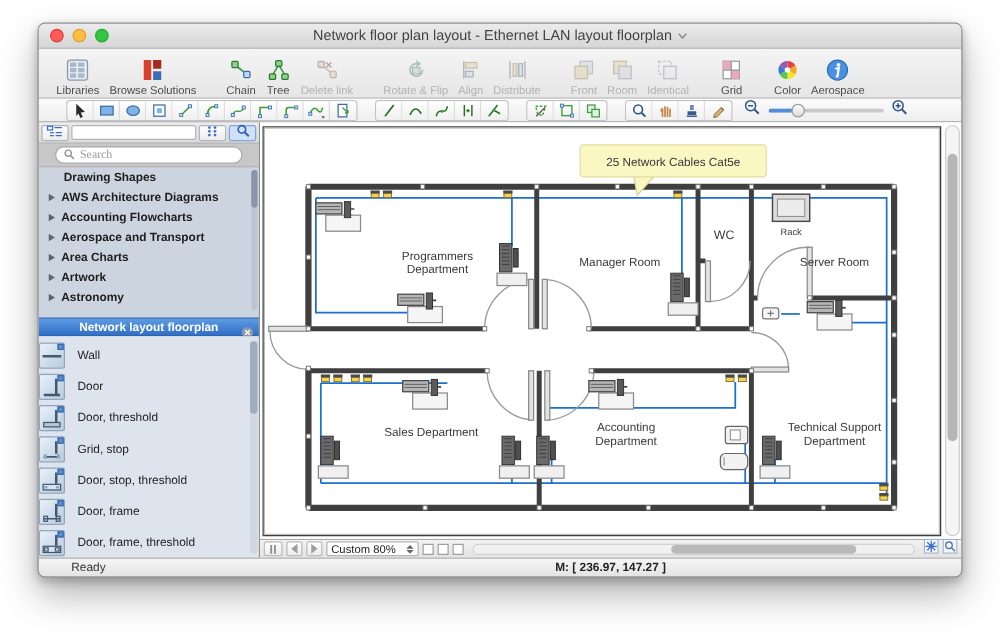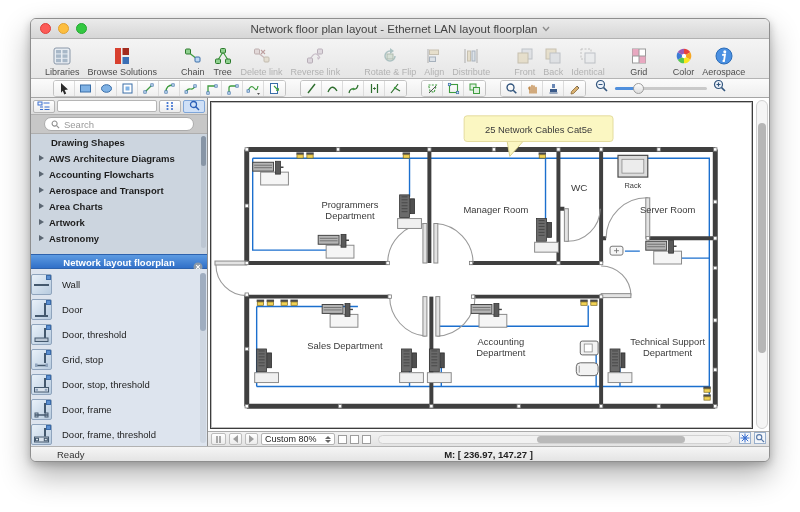--- a/index.html
+++ b/index.html
@@ -50,21 +50,21 @@
     border-bottom:1px solid #b0b0b0; display:flex; align-items:center; padding:1px 2px; gap:2px;}
   .sb-tbtn { width:22px; height:13px; border:1px solid #b5b5b5; border-radius:2px;
     background:linear-gradient(#fff,#ececec); display:flex; align-items:center; justify-content:center;}
   .sb-tbtn.active { background:#cfe0f7; border-color:#7fa6d9; }
   .sb-tfield { flex:1; height:12px; background:#fff; border:1px solid #b5b5b5; border-radius:2px; }
   .sb-search { height:19px; flex:0 0 19px; background:#c7c7c7; border-bottom:1px solid #aeaeae;
     display:flex; align-items:center; justify-content:center; }
   .searchbox { width:150px; height:14px; background:#fff; border:1px solid #ababab; border-radius:8px;
     display:flex; align-items:center; padding:0 6px; gap:4px; }
   .searchbox input { border:none; outline:none; width:100%; font-size:9.5px; color:#444;
-    font-family:Liberation Sans, sans-serif; background:transparent; }
+    font-family:Liberation Serif, serif; background:transparent; }
   .searchbox input::placeholder { color:#9a9a9a; }
   .cats { height:120px; flex:0 0 120px; overflow:hidden; position:relative; background:#ccd5df; }
   .cat-row { height:16px; display:flex; align-items:center; padding-left:8px; gap:5px; }
   .cat-row .disc { width:0; height:0; border-left:5px solid #5b6672; border-top:3.5px solid transparent;
     border-bottom:3.5px solid transparent; }
   .cat-row .clabel { font-size:9.5px; font-weight:700; color:#1d1d1d; white-space:nowrap; }
   .cat-row.header { padding-left:20px; }
   .cats-scroll { position:absolute; right:1px; top:2px; width:5px; height:112px; background:#bcc6d2; border-radius:3px;}
   .cats-thumb { position:absolute; right:1px; top:2px; width:5px; height:30px; background:#8795a6; border-radius:3px;}
   .sb-section { height:15px; flex:0 0 15px; background:linear-gradient(#5d9be2,#3170c8);
@@ -184,31 +184,20 @@
       <div class="ticon">
           <svg width="20" height="20" viewBox="0 0 20 20">
             <path d="M5,6 L14,13" stroke="#c06a6a" stroke-width="1.2"></path>
             <rect x="2.5" y="3" width="5" height="5" rx="1" fill="#e8b8b8" stroke="#a05555"></rect>
             <rect x="12" y="11" width="5" height="5" rx="1" fill="#e8c890" stroke="#a08040"></rect>
             <path d="M9,4 L13,8 M13,4 L9,8" stroke="#c03030" stroke-width="1.1"></path>
           </svg>
         </div>
       <div class="tlabel">Delete link</div>
     </div>
-    <div class="tb-item disabled">
-      <div class="ticon">
-          <svg width="20" height="20" viewBox="0 0 20 20">
-            <path d="M5,14 Q10,3 15,12" stroke="#b07ab0" stroke-width="1.2" fill="none"></path>
-            <path d="M15,12 l-3,-1 l1,3 z" fill="#b07ab0"></path>
-            <rect x="2.5" y="12" width="5" height="5" rx="1" fill="#d8b8d8" stroke="#8a5a8a"></rect>
-            <rect x="12.5" y="3" width="5" height="5" rx="1" fill="#d8b8d8" stroke="#8a5a8a"></rect>
-          </svg>
-        </div>
-      <div class="tlabel">Reverse link</div>
-    </div>
     <div class="tb-gap"></div>
     <div class="tb-item disabled">
       <div class="ticon">
           <svg width="20" height="20" viewBox="0 0 20 20">
             <path d="M15,10 A5,5 0 1 1 10,5" stroke="#2e9a9a" stroke-width="1.5" fill="none"></path>
             <path d="M10,2 l0,6 l4,-3 z" fill="#2e9a9a"></path>
             <rect x="7" y="8" width="6" height="5" fill="#a8d8a8" stroke="#4a8a4a"></rect>
           </svg>
         </div>
       <div class="tlabel">Rotate &amp; Flip</div>
@@ -243,21 +232,21 @@
         </div>
       <div class="tlabel">Front</div>
     </div>
     <div class="tb-item disabled">
       <div class="ticon">
           <svg width="20" height="20" viewBox="0 0 20 20">
             <rect x="3" y="3" width="10" height="10" fill="#f0cc70" stroke="#a8883a"></rect>
             <rect x="7" y="7" width="10" height="10" fill="#c9d4e2" stroke="#7d8ea5"></rect>
           </svg>
         </div>
-      <div class="tlabel">Back</div>
+      <div class="tlabel">Room</div>
     </div>
     <div class="tb-item disabled">
       <div class="ticon">
           <svg width="20" height="20" viewBox="0 0 20 20">
             <rect x="3" y="3" width="10" height="10" fill="none" stroke="#8a8a8a" stroke-dasharray="2,1.5"></rect>
             <rect x="7" y="7" width="10" height="10" fill="#e3e9f1" stroke="#7d8ea5"></rect>
           </svg>
         </div>
       <div class="tlabel">Identical</div>
     </div>

